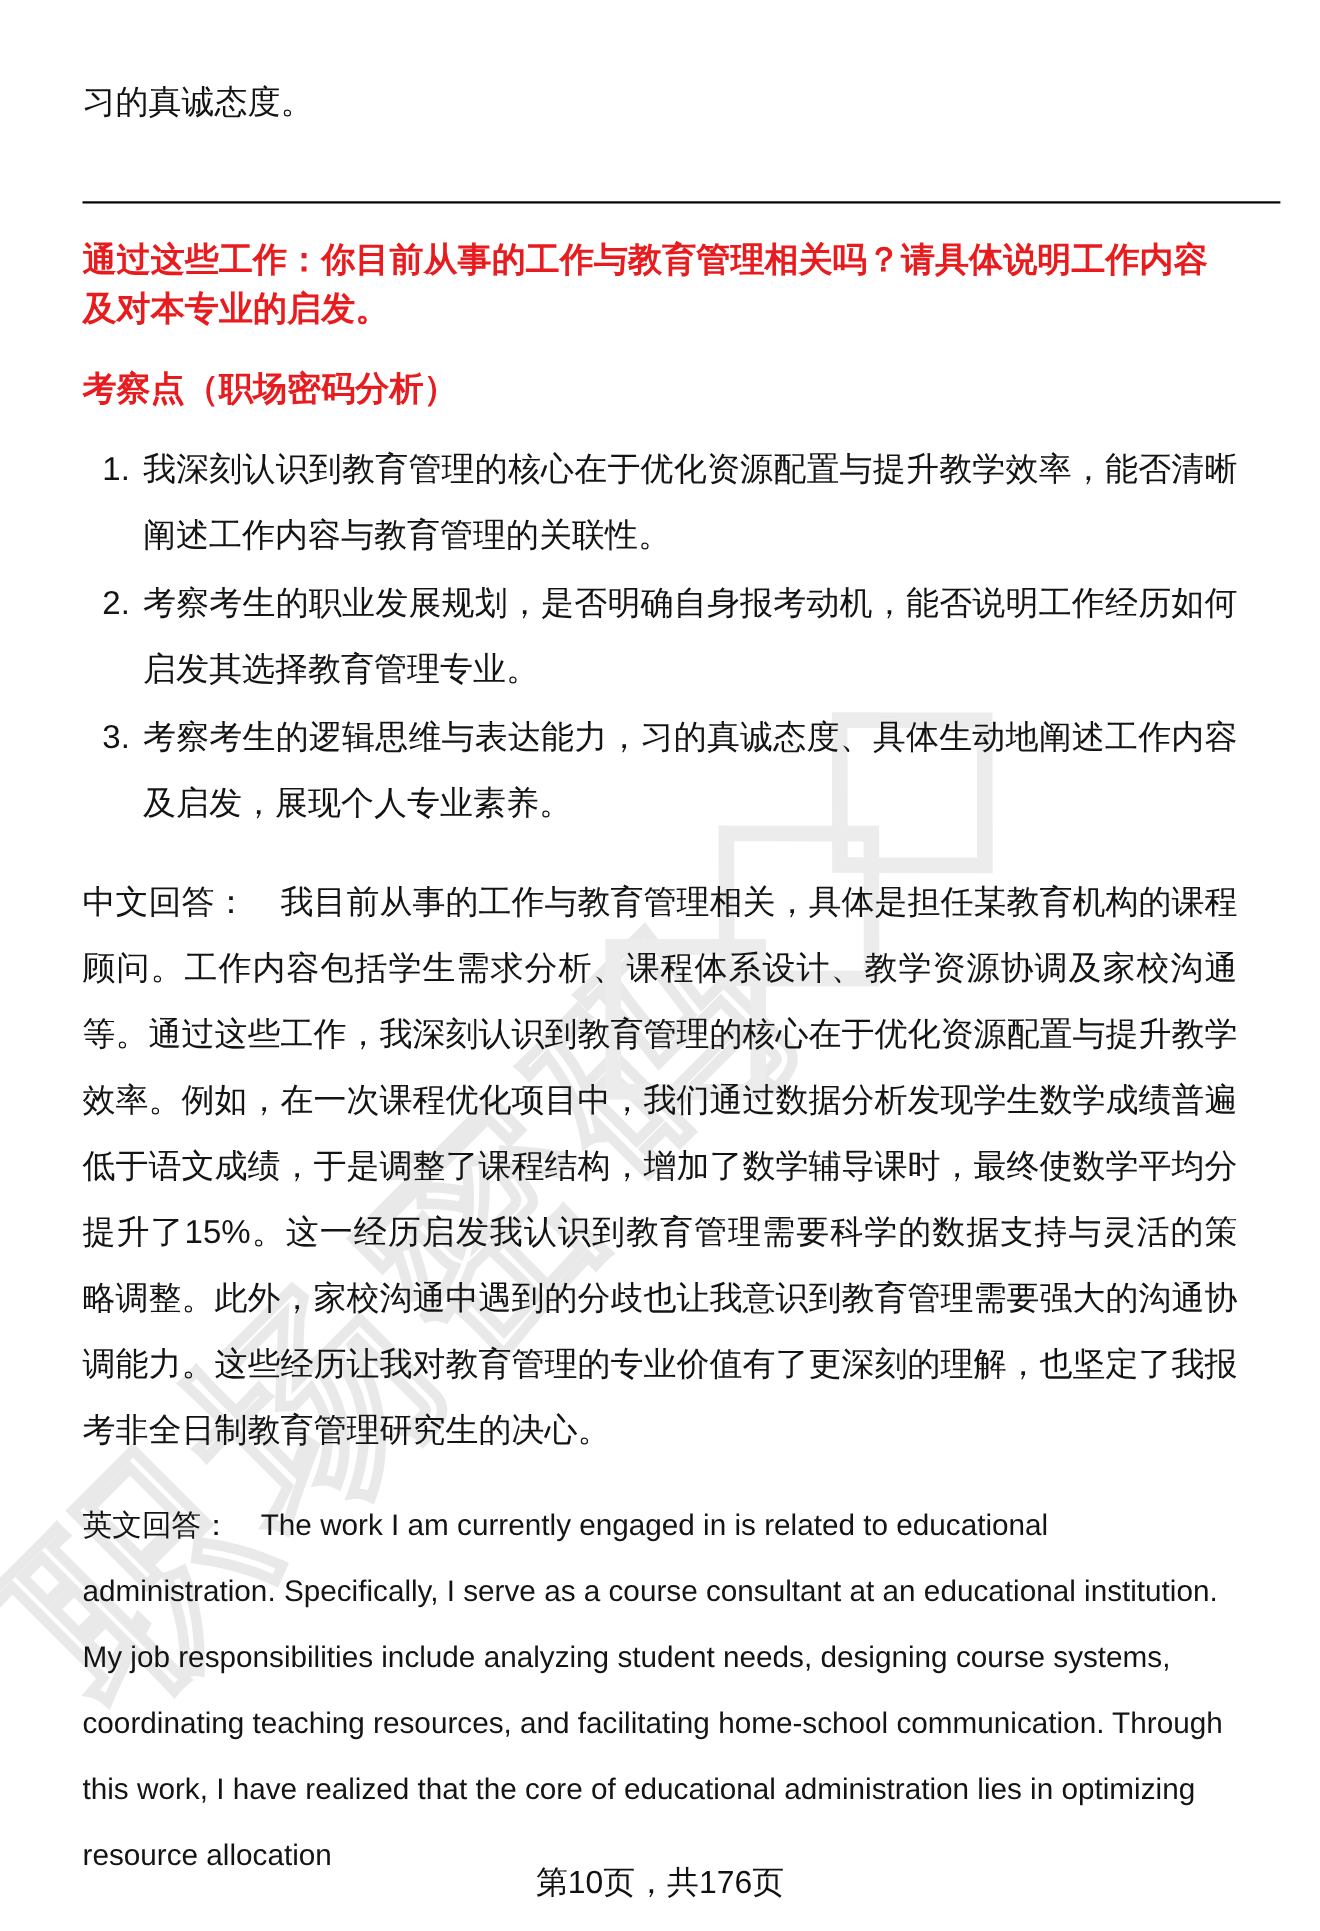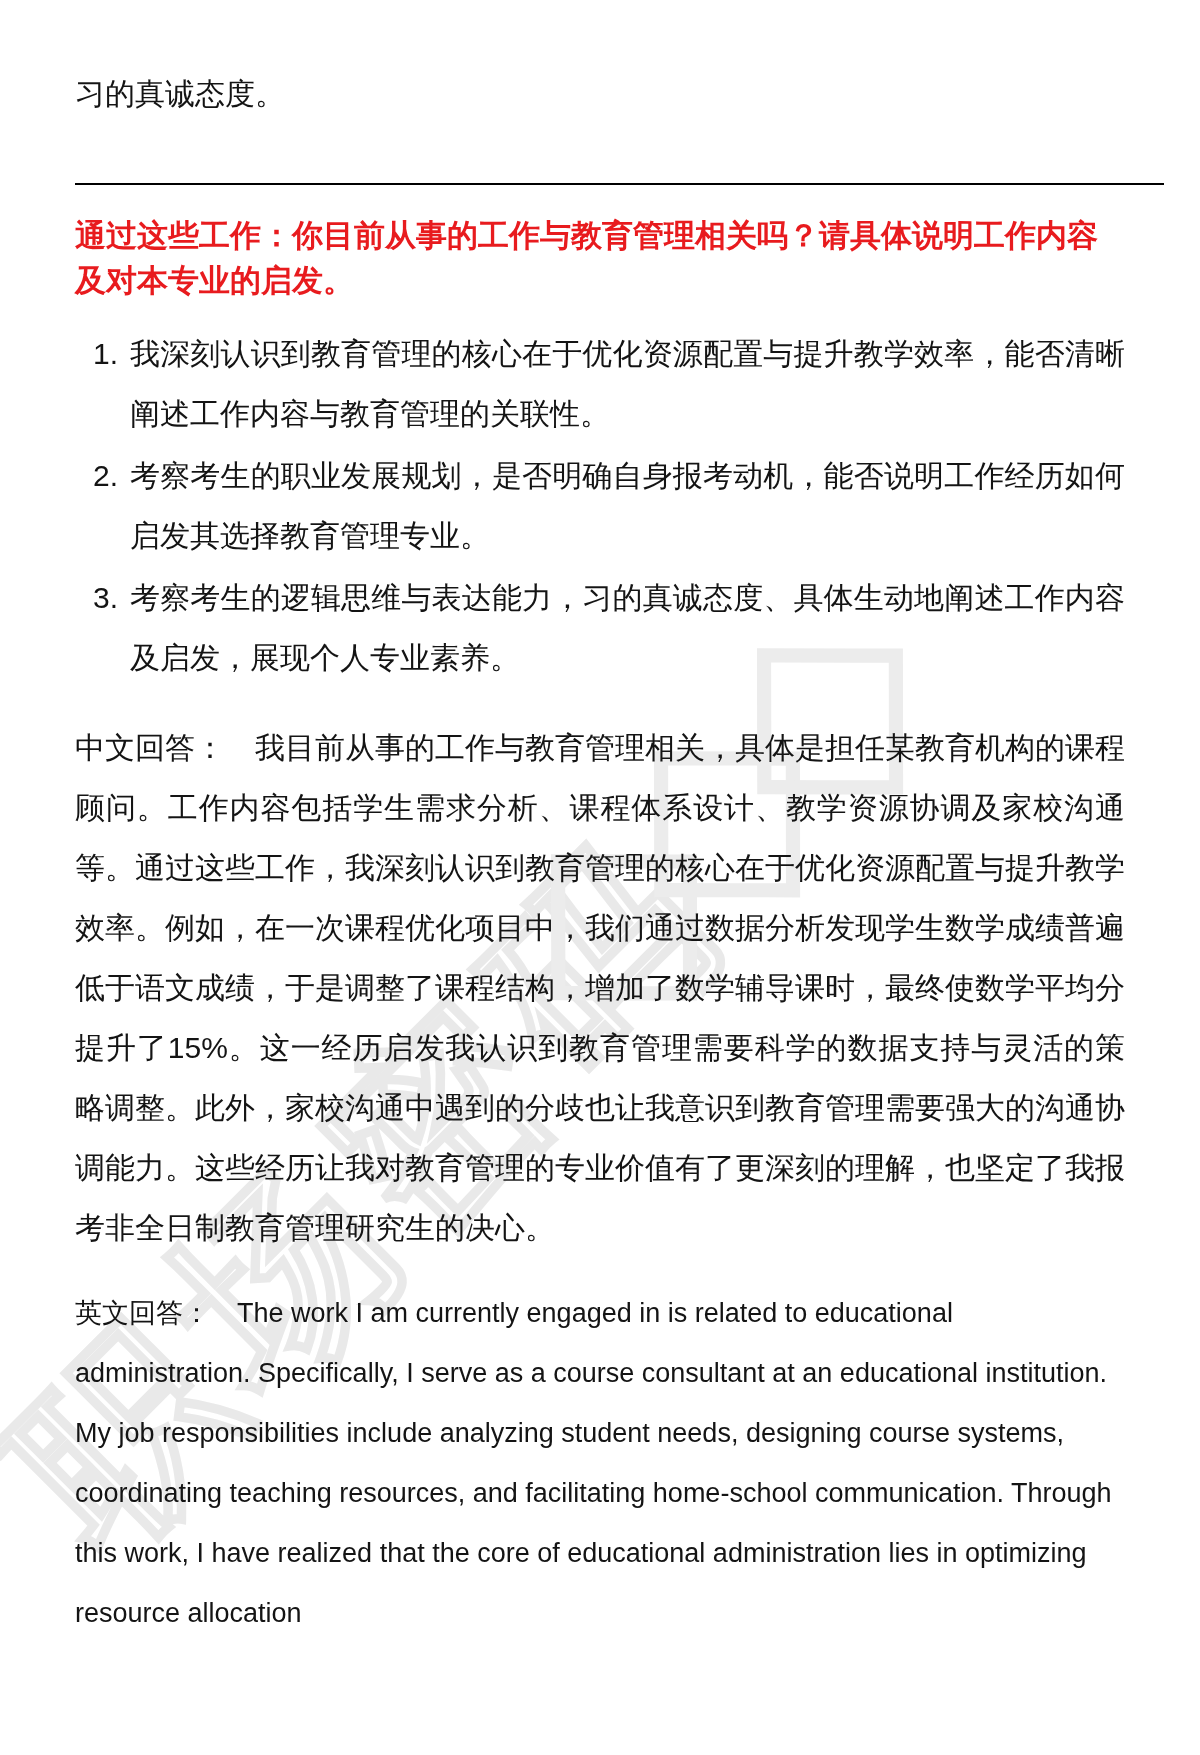--- a/index.html
+++ b/index.html
@@ -89,20 +89,21 @@
   </div>
 
   <div class="content">
 
     <p class="opening">习的真诚态度。</p>
 
     <hr class="divider">
 
     <h1 class="question">通过这些工作：你目前从事的工作与教育管理相关吗？请具体说明工作内容及对本专业的启发。</h1>
 
+    <h2 class="section-heading">考察点（职场密码分析）</h2>
 
     <ol class="points">
       <li>
         <span class="num">1.</span>
         <span class="pt">我深刻认识到教育管理的核心在于优化资源配置与提升教学效率，能否清晰阐述工作内容与教育管理的关联性。</span>
       </li>
       <li>
         <span class="num">2.</span>
         <span class="pt">考察考生的职业发展规划，是否明确自身报考动机，能否说明工作经历如何启发其选择教育管理专业。</span>
       </li>
@@ -111,14 +112,15 @@
         <span class="pt">考察考生的逻辑思维与表达能力，习的真诚态度、具体生动地阐述工作内容及启发，展现个人专业素养。</span>
       </li>
     </ol>
 
     <p class="answer-zh">中文回答：　我目前从事的工作与教育管理相关，具体是担任某教育机构的课程顾问。工作内容包括学生需求分析、课程体系设计、教学资源协调及家校沟通等。通过这些工作，我深刻认识到教育管理的核心在于优化资源配置与提升教学效率。例如，在一次课程优化项目中，我们通过数据分析发现学生数学成绩普遍低于语文成绩，于是调整了课程结构，增加了数学辅导课时，最终使数学平均分提升了15%。这一经历启发我认识到教育管理需要科学的数据支持与灵活的策略调整。此外，家校沟通中遇到的分歧也让我意识到教育管理需要强大的沟通协调能力。这些经历让我对教育管理的专业价值有了更深刻的理解，也坚定了我报考非全日制教育管理研究生的决心。</p>
 
     <p class="answer-en">英文回答：　The work I am currently engaged in is related to educational administration. Specifically, I serve as a course consultant at an educational institution. My job responsibilities include analyzing student needs, designing course systems, coordinating teaching resources, and facilitating home-school communication. Through this work, I have realized that the core of educational administration lies in optimizing resource allocation</p>
 
   </div>
 
+  <div class="footer">第10页，共176页</div>
 
 </div>
 
 </body></html>

